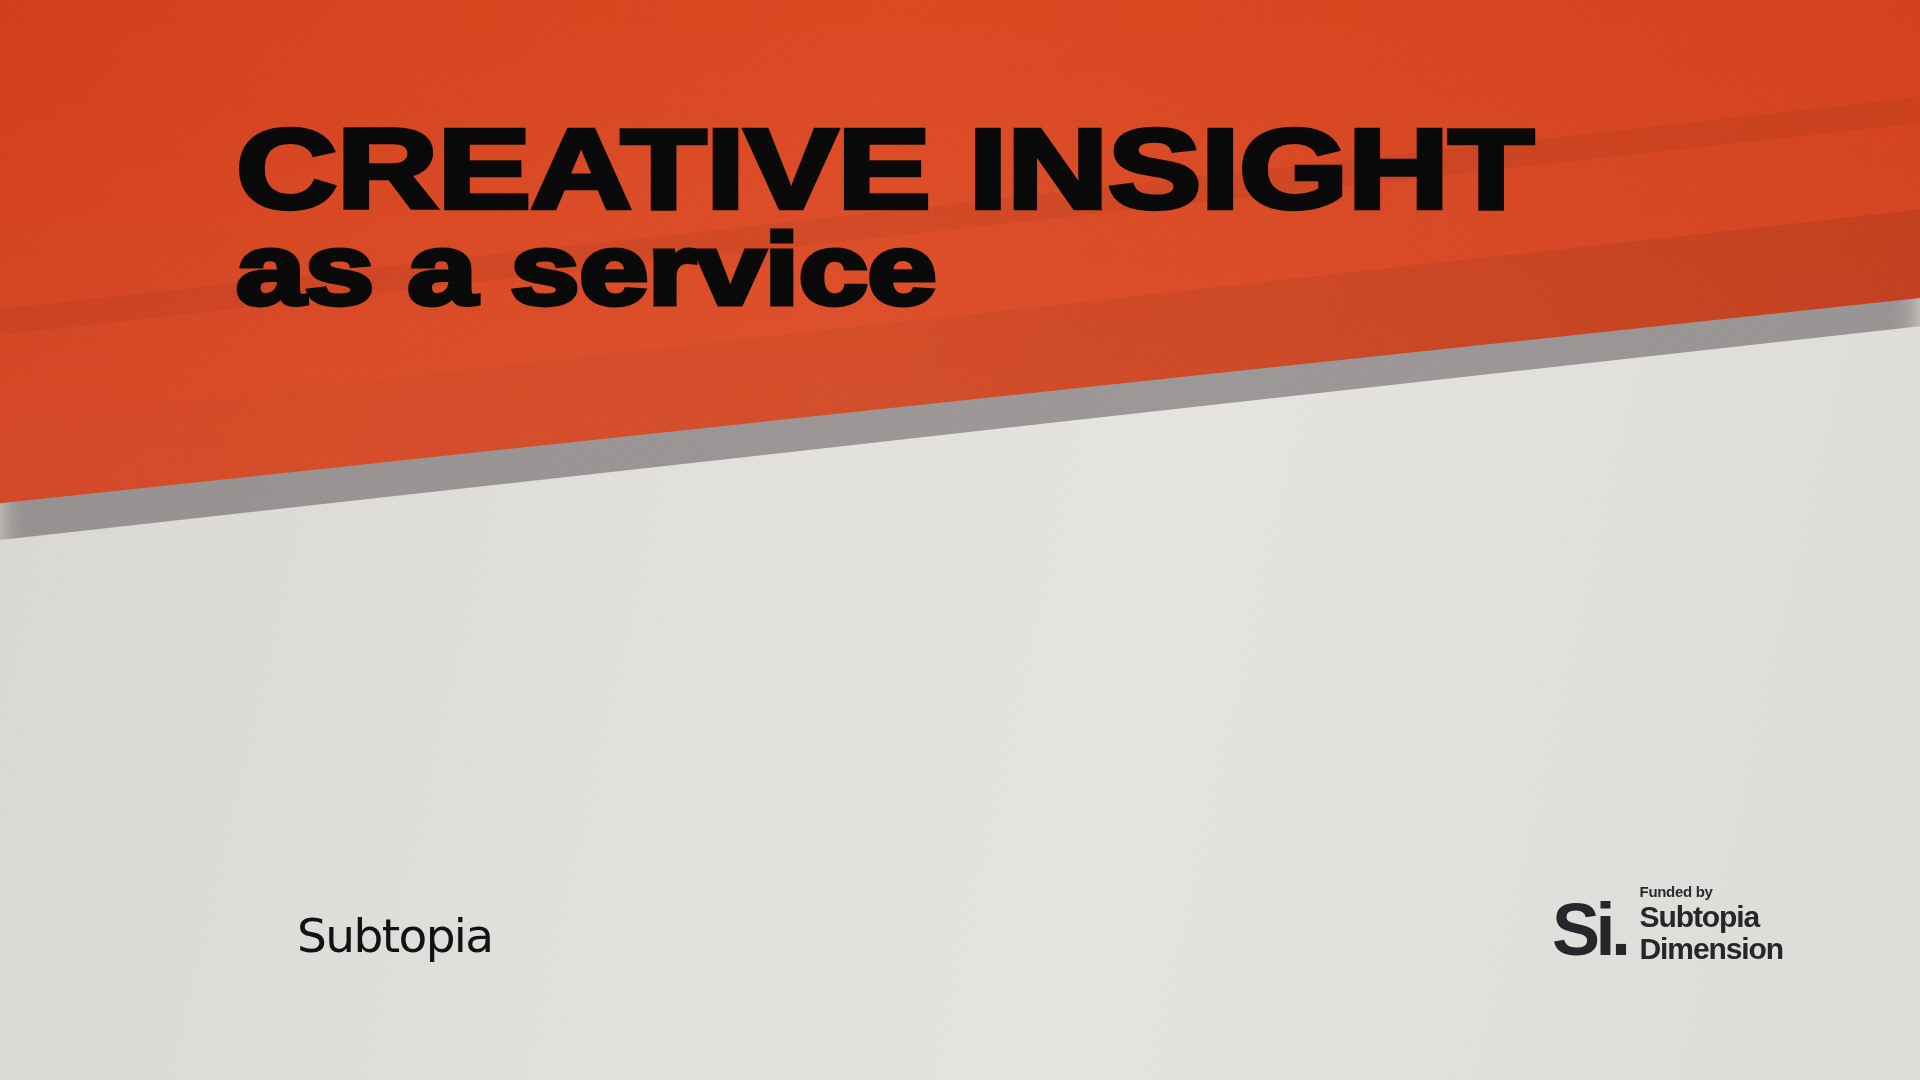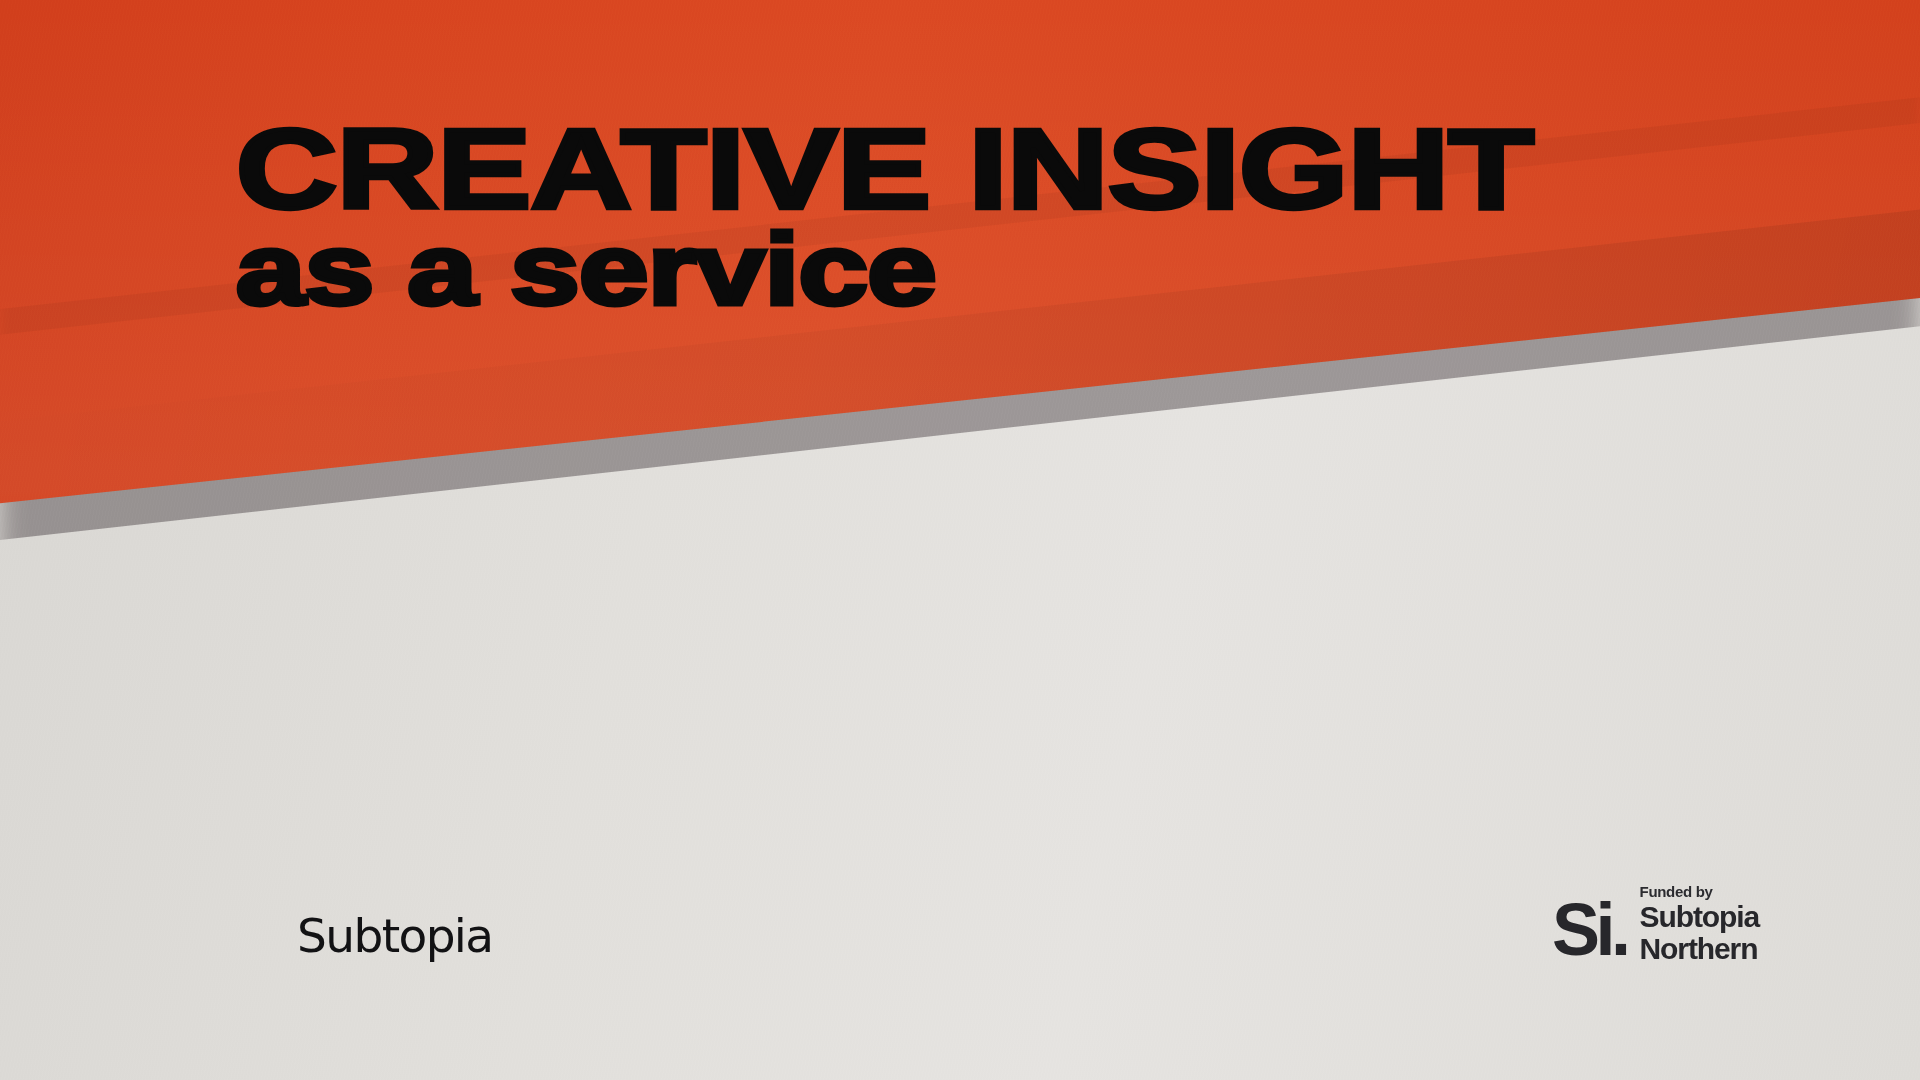--- a/index.html
+++ b/index.html
@@ -351,18 +351,18 @@
       <span class="word">Subtopia</span>
     </div>
 
 
 
     <div class="logo" id="logo-si">
       <span class="si-mark">Si.</span>
       <span class="si-text">
         <span class="si-funded">Funded by</span>
         <span class="si-name">Subtopia</span>
-        <span class="si-name">Northern</span>
+        <span class="si-name">Dimension</span>
       </span>
     </div>
 
   </div>
 </div>
 
 </body></html>

